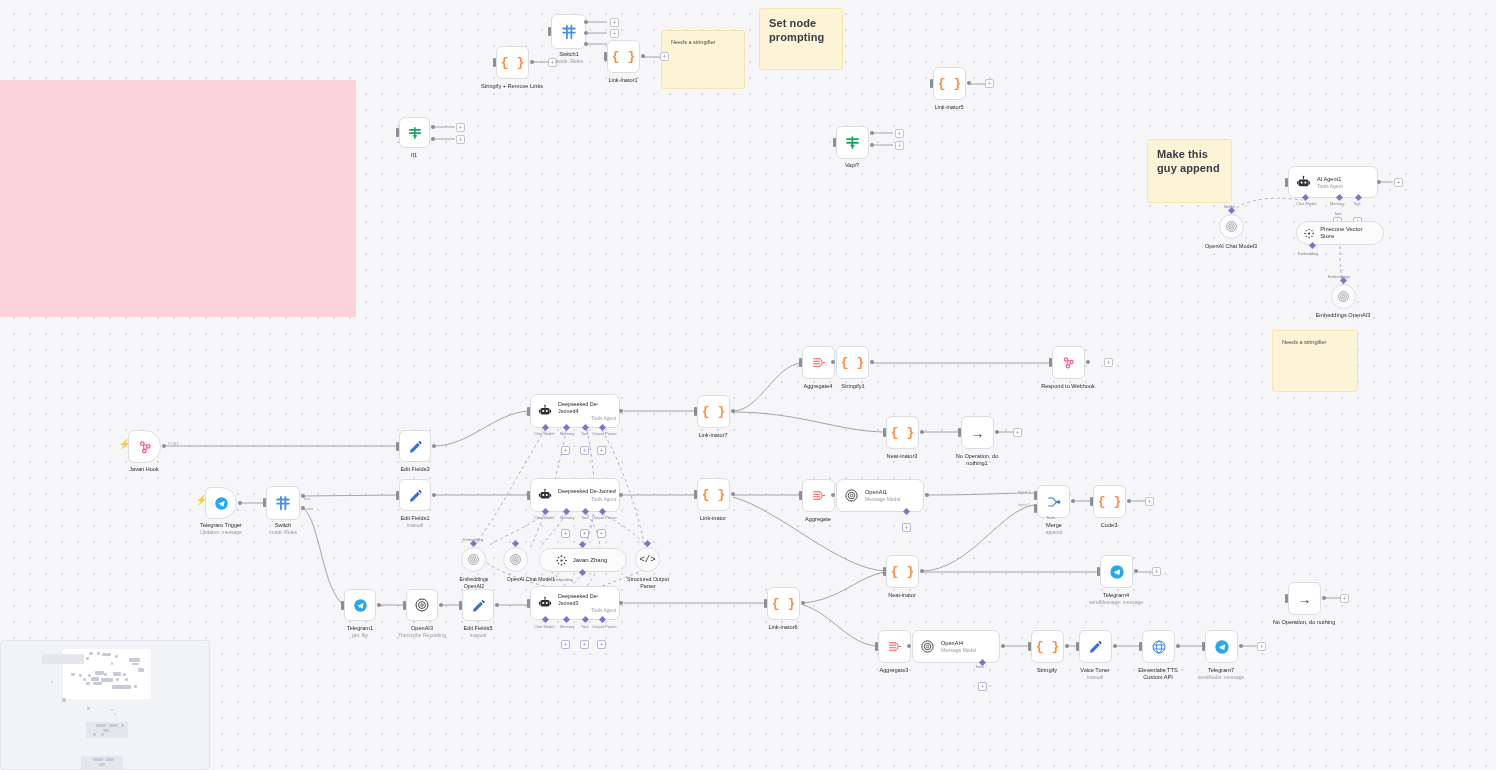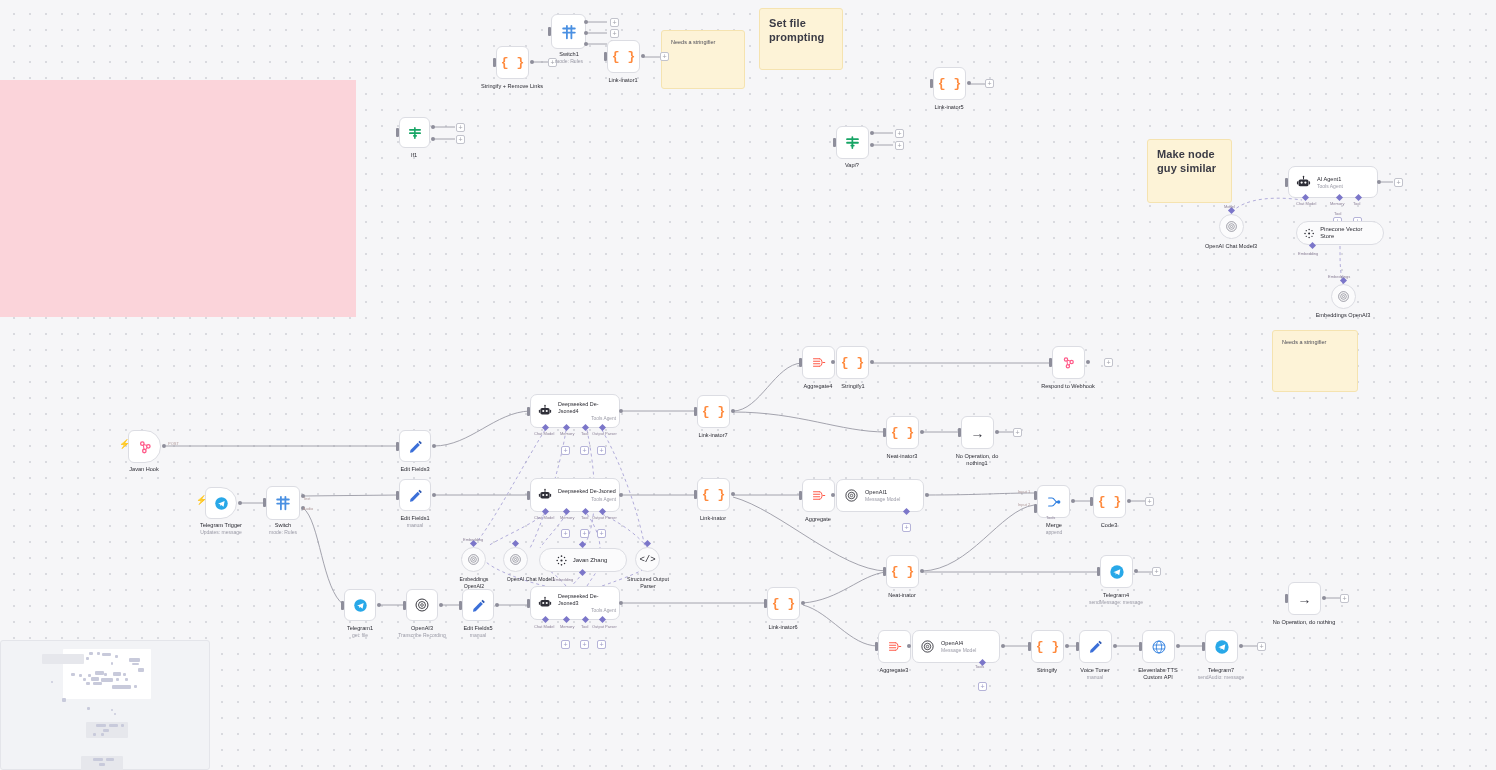--- a/index.html
+++ b/index.html
@@ -189,22 +189,22 @@
     <path d="M566,586 C560,578 548,570 545,566"></path>
     <path d="M587,586 C592,578 598,570 600,566"></path>
     <path d="M602,586 C625,578 640,572 650,566"></path>
     <path d="M583,572 C578,580 572,585 568,590"></path>
   </g>
 </svg>
 
 <div class="sel-rect" style="left:0px;top:80px;width:356px;height:237px;background:#fbd4da;"></div>
 
 <div class="sticky small" style="left:661px;top:30px;width:84px;height:59px;">Needs a stringifier</div>
-<div class="sticky big" style="left:759px;top:8px;width:84px;height:62px;">Set file prompting</div>
-<div class="sticky big" style="left:1147px;top:139px;width:85px;height:64px;">Make node guy similar</div>
+<div class="sticky big" style="left:759px;top:8px;width:84px;height:62px;">Set node prompting</div>
+<div class="sticky big" style="left:1147px;top:139px;width:85px;height:64px;">Make this guy append</div>
 <div class="sticky small" style="left:1272px;top:330px;width:86px;height:62px;">Needs a stringifier</div>
 
 <div class="node" style="left:496px;top:46px;width:33px;height:33px;">
   <span class="curly">{ }</span>
 </div>
 <div class="inport" style="left:493px;top:58px;"></div>
 <div class="dot" style="left:530px;top:60px;"></div>
 <div class="plus" style="left:548px;top:58px;">+</div>
 <div class="nlabel" style="left:512px;top:83px;">Stringify + Remove Links</div>
 

